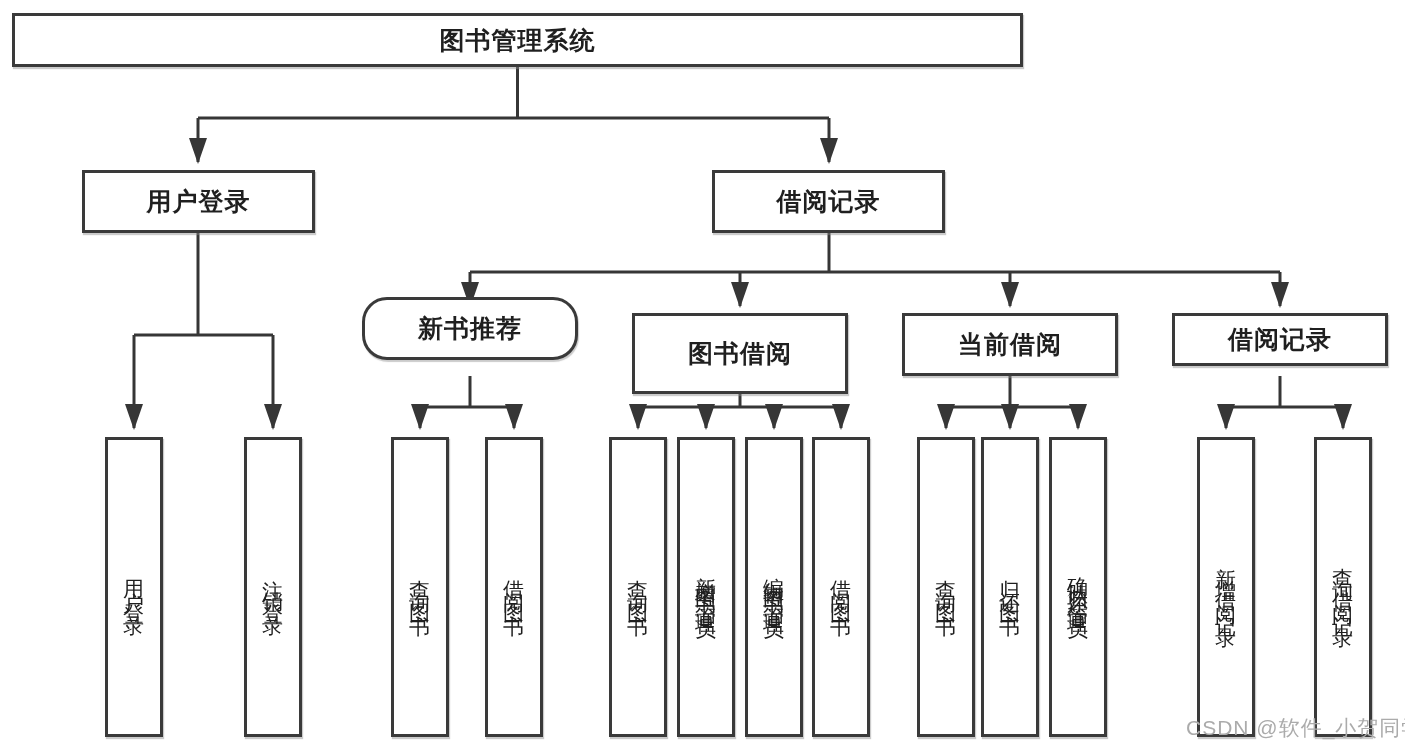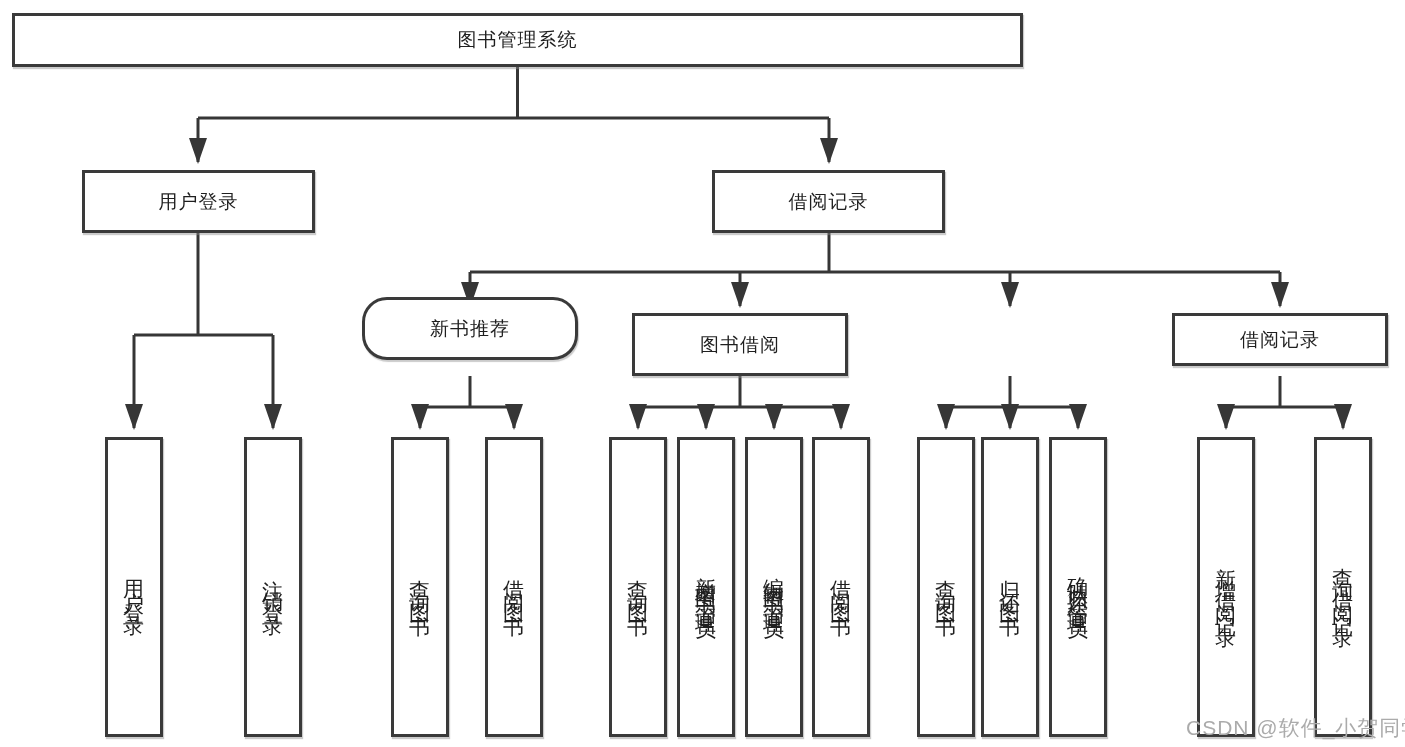--- a/index.html
+++ b/index.html
@@ -22,22 +22,23 @@
     box-sizing: border-box;
     border: 3px solid #3a3a3a;
     background: #ffffff;
     display: flex;
     align-items: center;
     justify-content: center;
     color: #1f1f1f;
     box-shadow: 1px 2px 1px rgba(140,140,140,0.45);
   }
   .node-h {
-    font-size: 19px;
+    font-size: 25px;
     letter-spacing: 1px;
+    font-weight: bold;
   }
   .node-v .vtext {
     writing-mode: vertical-rl;
     line-height: 1;
     font-size: 21px;
     letter-spacing: 12px;
     white-space: nowrap;
   }
   .node-v .vtext.long {
     letter-spacing: 6px;
@@ -115,22 +116,25 @@
   <div class="node node-h" style="left:82px; top:170px; width:233px; height:63px;">
     <span>用户登录</span>
   </div>
   <div class="node node-h" style="left:712px; top:170px; width:233px; height:63px;">
     <span>借阅记录</span>
   </div>
 
   <div class="node node-h" style="left:362px; top:297px; width:216px; height:63px;border-radius:25px;">
     <span>新书推荐</span>
   </div>
-  <div class="node node-h" style="left:632px; top:313px; width:216px; height:63px;">
+  <div class="node node-h" style="left:632px; top:313px; width:216px; height:81px;">
     <span>图书借阅</span>
+  </div>
+  <div class="node node-h" style="left:902px; top:313px; width:216px; height:63px;">
+    <span>当前借阅</span>
   </div>
   <div class="node node-h" style="left:1172px; top:313px; width:216px; height:53px;">
     <span>借阅记录</span>
   </div>
 
   <div class="node node-v" style="left:105px; top:437px; width:58px; height:300px;">
     <span class="vtext">用户登录</span>
   </div>
   <div class="node node-v" style="left:244px; top:437px; width:58px; height:300px;">
     <span class="vtext">注销登录</span>

